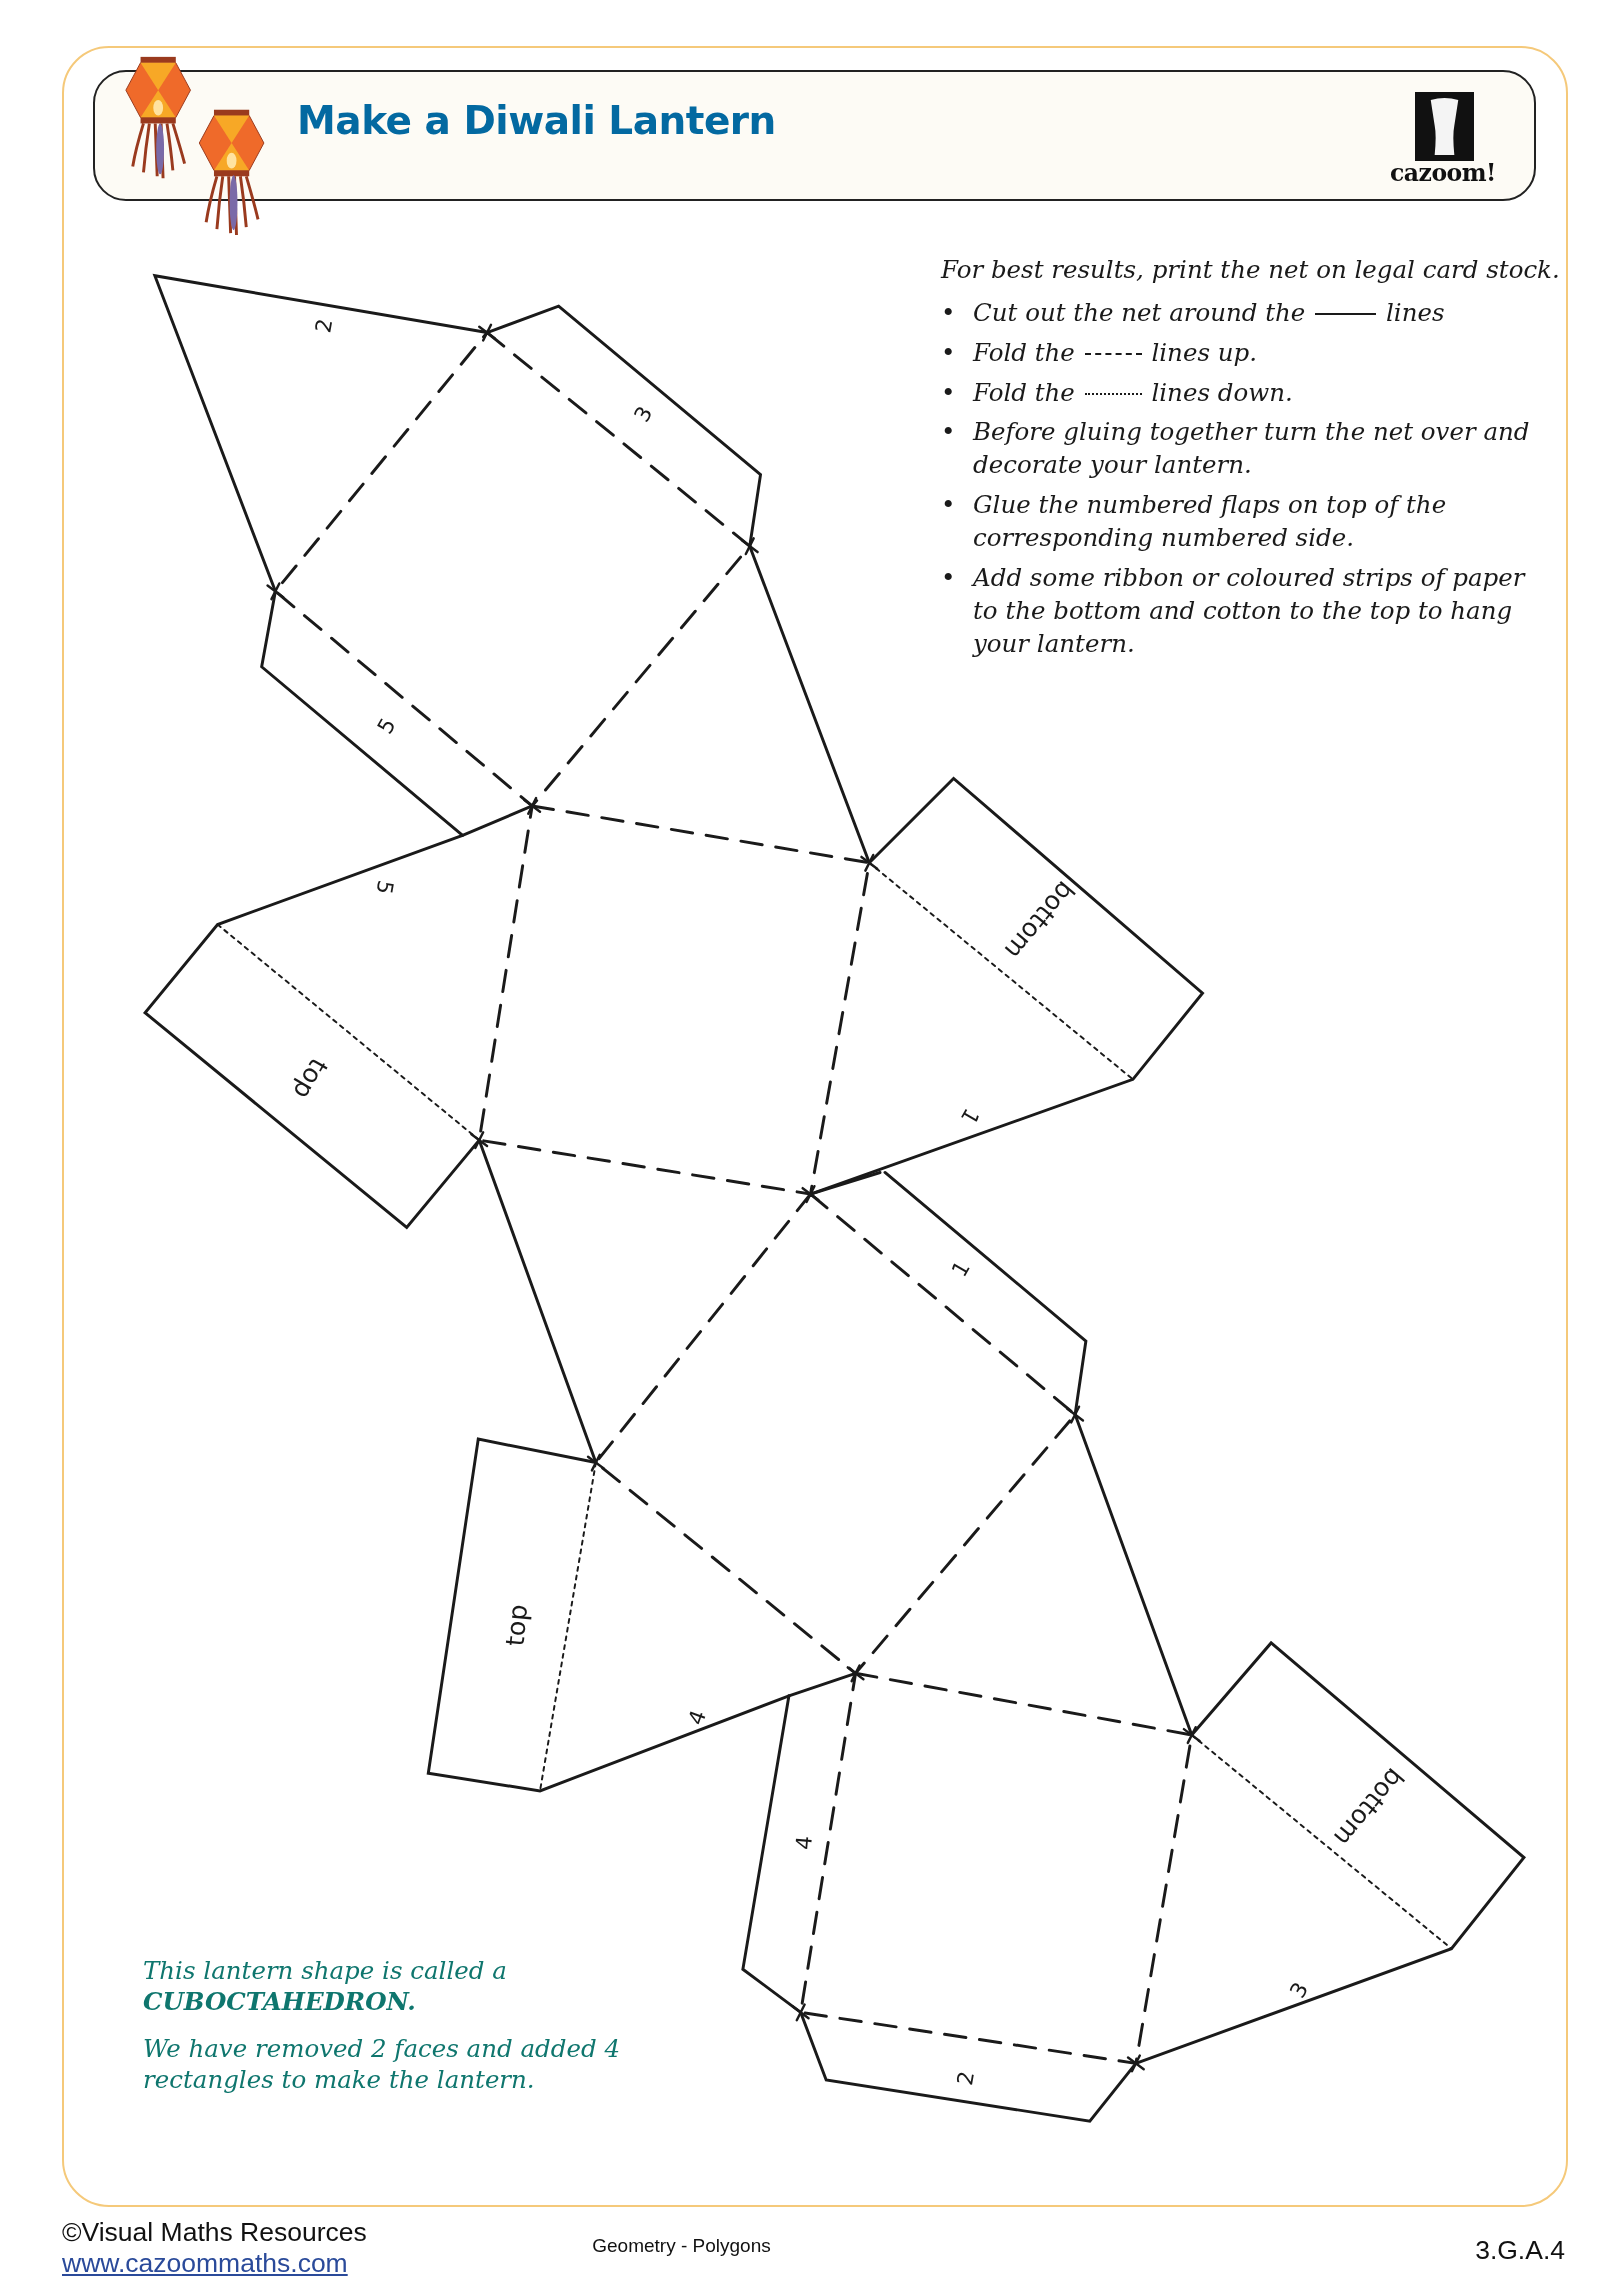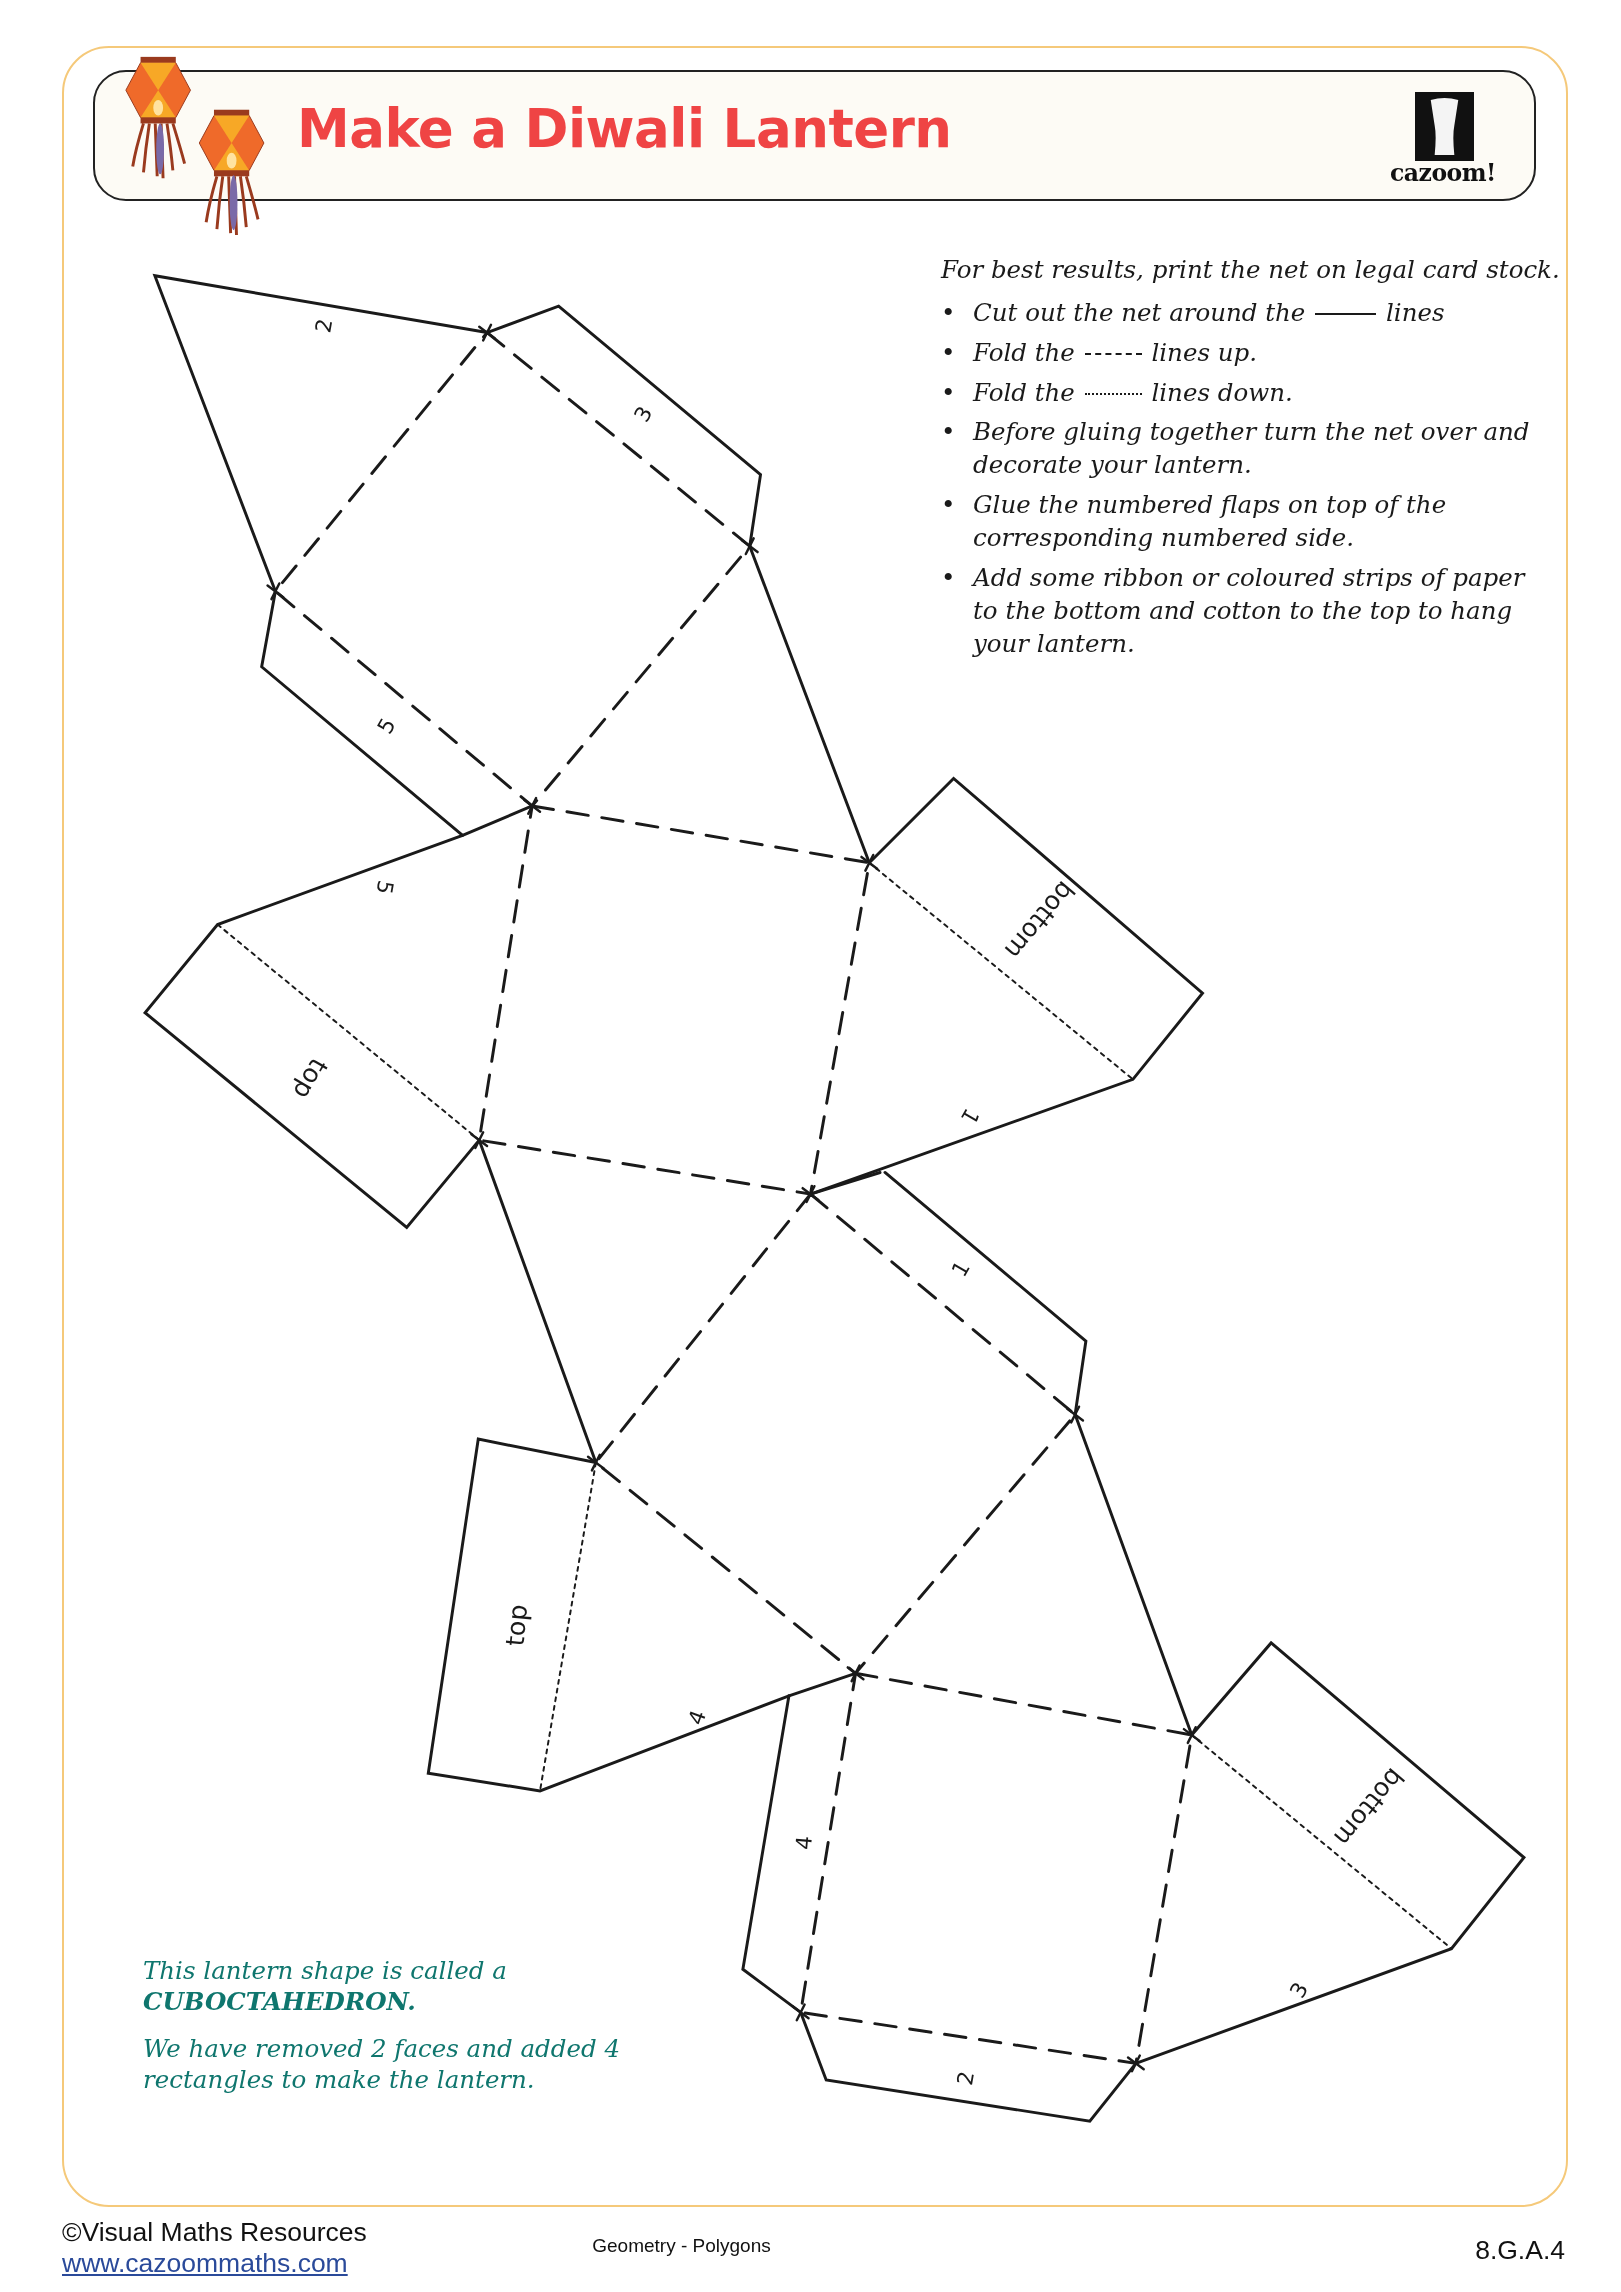--- a/index.html
+++ b/index.html
@@ -1,19 +1,19 @@
 <!DOCTYPE html>
 <html><head>
 <meta charset="utf-8">
 <style>
   html, body { margin: 0; padding: 0; background: #ffffff; }
   body { width: 1621px; height: 2293px; position: relative; overflow: hidden; font-family: "Liberation Sans", sans-serif; color: #1a1a1a; }
   .page-frame { position: absolute; left: 62px; top: 46px; width: 1506px; height: 2161px; border: 2.9px solid #f5c97a; border-radius: 47px; box-sizing: border-box; }
   .header-box { position: absolute; left: 93px; top: 70px; width: 1443px; height: 131px; border: 2.9px solid #222; border-radius: 33px; background: #fdfbf5; box-sizing: border-box; }
-  .title { position: absolute; left: 297px; top: 98px; font-family: "DejaVu Sans", sans-serif; font-weight: bold; font-size: 53px; letter-spacing: -0.5px; color: #ef4444; white-space: nowrap; }
+  .title { position: absolute; left: 297px; top: 98px; font-family: "DejaVu Sans", sans-serif; font-weight: bold; font-size: 39px; letter-spacing: -0.5px; color: #0369a1; white-space: nowrap; }
   .lanterns { position: absolute; left: 106px; top: 51px; width: 167px; height: 186px; }
   .logo { position: absolute; left: 1390px; top: 90px; width: 118px; height: 98px; }
   .logo-box { position: absolute; left: 24.5px; top: 2px; width: 59px; height: 69px; background: #111; }
   .logo-text { position: absolute; left: 0; top: 69px; width: 118px; font-family: "DejaVu Serif", serif; font-weight: bold; font-size: 23.5px; color: #111; letter-spacing: -0.5px; }
   .instructions { position: absolute; left: 941px; top: 253px; width: 608px; font-family: "DejaVu Serif", serif; font-style: italic; font-size: 24.5px; line-height: 33px; color: #1a1a1a; }
   .instructions .intro { margin: 0 0 9.8px 0; white-space: nowrap; }
   .instructions ul { list-style: none; margin: 0; padding: 0; }
   .instructions li { position: relative; padding-left: 32px; margin-bottom: 6.9px; }
   .instructions li::before { content: "•"; position: absolute; left: 0; top: 0; font-style: normal; }
   .line-sample { display: inline-block; vertical-align: middle; width: 61px; height: 0; margin: 0 9.8px; }
@@ -178,14 +178,14 @@
     <span class="strong">CUBOCTAHEDRON.</span>
   </p>
   <p>We have removed 2 faces and added 4 rectangles to make the lantern.</p>
 </div>
 
 <div class="footer-left">
   <div>©Visual Maths Resources</div>
   <a>www.cazoommaths.com</a>
 </div>
 <div class="footer-center">Geometry - Polygons</div>
-<div class="footer-right">8.G.A.4</div>
+<div class="footer-right">3.G.A.4</div>
 
 
 </body></html>

